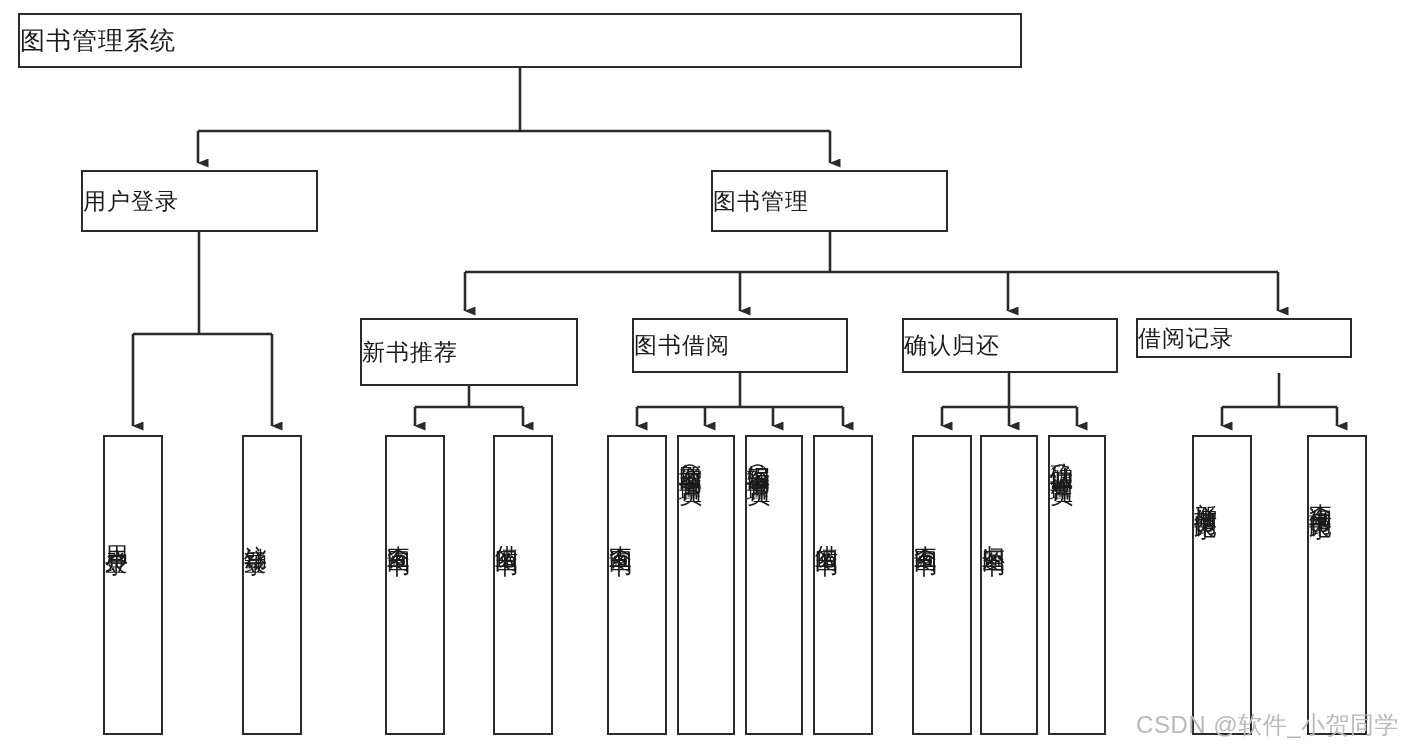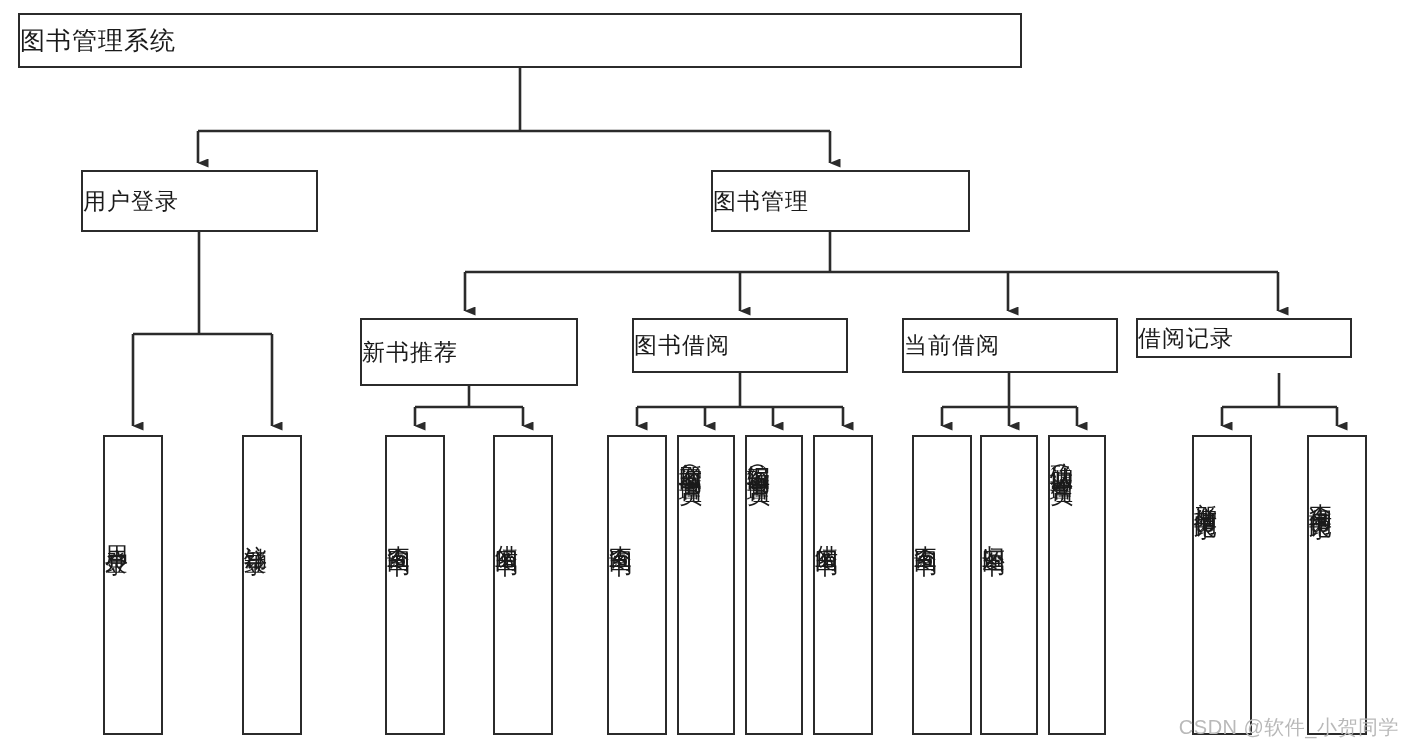--- a/index.html
+++ b/index.html
@@ -54,21 +54,21 @@
     writing-mode: vertical-rl;
     text-orientation: upright;
     font-size: 23px;
     letter-spacing: 3px;
     line-height: 1.0;
   }
   .watermark {
     position: absolute;
     right: 6px;
     bottom: 6px;
-    font-size: 20px;
+    font-size: 24px;
     color: #b9b9b9;
     letter-spacing: 0.5px;
     white-space: nowrap;
     margin-left: 24px;
   }
 </style>
 </head>
 <body>
 
 <div id="diagram-root">
@@ -127,32 +127,32 @@
     </g>
   </svg>
 
   <div class="node-box node-root" style="left:18px; top:13px; width:1004px; height:55px;">
     <span class="node-label">图书管理系统</span>
   </div>
 
   <div class="node-box node-mid" style="left:81px; top:170px; width:237px; height:62px;">
     <span class="node-label">用户登录</span>
   </div>
-  <div class="node-box node-mid" style="left:711px; top:170px; width:259px; height:62px;">
+  <div class="node-box node-mid" style="left:711px; top:170px; width:237px; height:62px;">
     <span class="node-label">图书管理</span>
   </div>
 
   <div class="node-box node-mid" style="left:360px; top:318px; width:218px; height:68px;">
     <span class="node-label">新书推荐</span>
   </div>
   <div class="node-box node-mid" style="left:632px; top:318px; width:216px; height:55px;">
     <span class="node-label">图书借阅</span>
   </div>
   <div class="node-box node-mid" style="left:902px; top:318px; width:216px; height:55px;">
-    <span class="node-label">当前借阅</span>
+    <span class="node-label">确认归还</span>
   </div>
   <div class="node-box node-mid" style="left:1136px; top:318px; width:216px; height:40px;">
     <span class="node-label">借阅记录</span>
   </div>
 
   <div class="node-box node-leaf" style="left:103px; top:435px; width:60px; height:300px; padding-top:90px;">
     <span class="node-label">用户登录</span>
   </div>
   <div class="node-box node-leaf" style="left:242px; top:435px; width:60px; height:300px; padding-top:90px;">
     <span class="node-label">注销登录</span>

